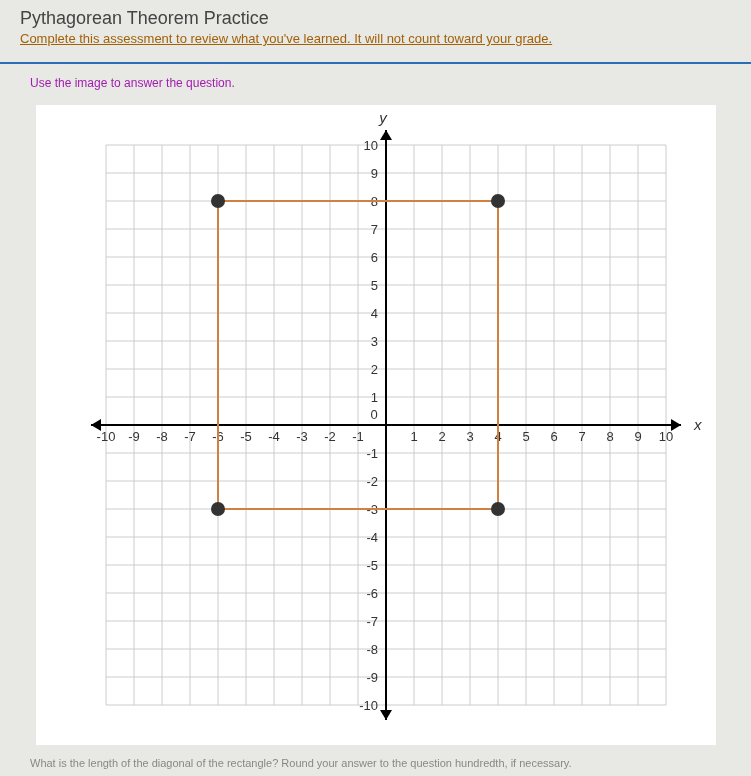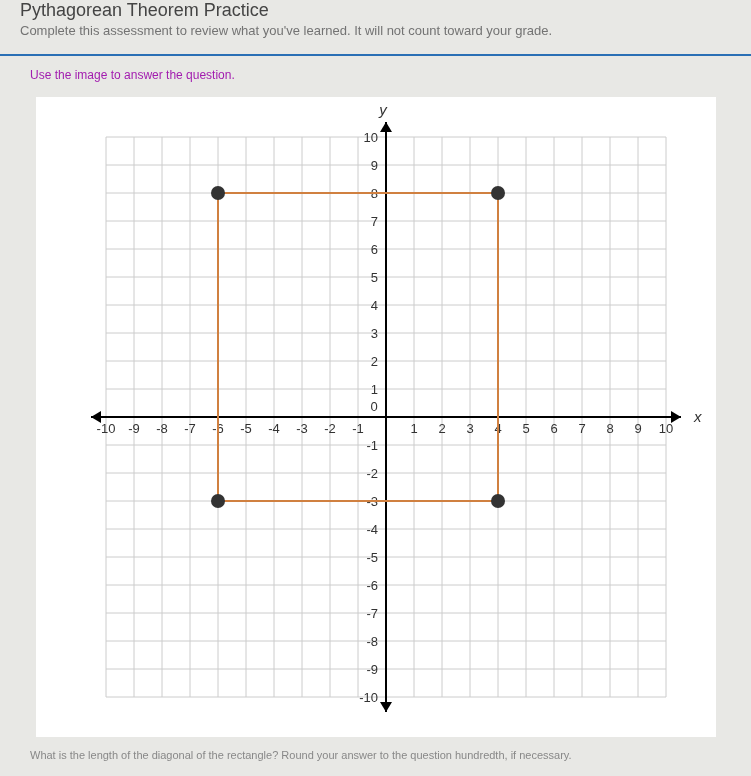--- a/index.html
+++ b/index.html
@@ -5,31 +5,32 @@
     * { margin: 0; padding: 0; box-sizing: border-box; }
     body {
       font-family: Arial, sans-serif;
       background: #e8e8e5;
       width: 751px;
       height: 776px;
       overflow: hidden;
       padding: 0;
     }
     .header {
-      padding: 0 20px 8px 20px;
+      padding: 8px 20px 8px 20px;
     }
     .title {
       font-size: 18px;
       color: #444;
       font-weight: normal;
     }
     .subtitle {
       font-size: 13px;
-      color: #737373;
+      color: #a16207;
       margin-top: 2px;
+      text-decoration: underline;
     }
     .divider {
       height: 2px;
       background: #2a6fb5;
       margin: 8px 0 12px 0;
     }
     .instruction {
       font-size: 12px;
       color: #a21caf;
       padding: 0 30px 15px 30px;

